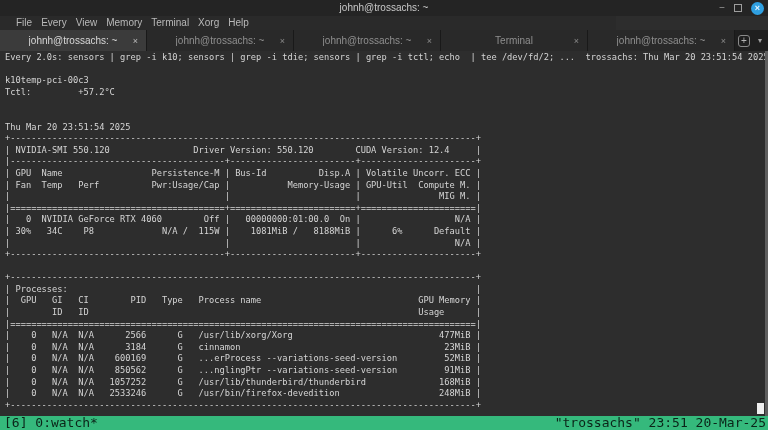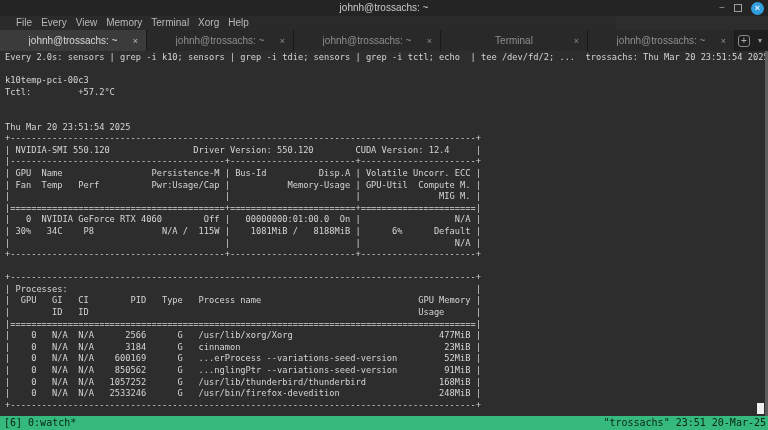--- a/index.html
+++ b/index.html
@@ -40,21 +40,21 @@
 
   
   .content { position:absolute; left:0; top:51px; width:768px; height:365px; background:#2d2d2d; }
   .term-pre { position:absolute; left:5px; top:1px; white-space:pre;
     font-family:"DejaVu Sans Mono", monospace; font-size:8.7px; line-height:11.6px; color:#d5d5d5; }
   .cursor { position:absolute; left:757px; top:352px; width:7px; height:11px; background:#efefef; }
   .scrollbar { position:absolute; right:0px; top:0; width:3px; height:365px; background:#5e5e5e; }
 
   
   .statusbar { position:absolute; left:0; top:416px; width:768px; height:14px; background:#35b97c;
-    font-family:"DejaVu Sans Mono", monospace; font-size:10px; line-height:14px; color:#0b2418; }
+    font-family:"DejaVu Sans Mono", monospace; font-size:13px; line-height:14px; color:#0b2418; }
   .status-left { position:absolute; left:4px; top:0; }
   .status-right { position:absolute; right:2px; top:0; }
 </style>
 </head>
 <body>
 
 <div class="window">
 
   <div class="titlebar">
     <div class="title">johnh@trossachs: ~</div>

